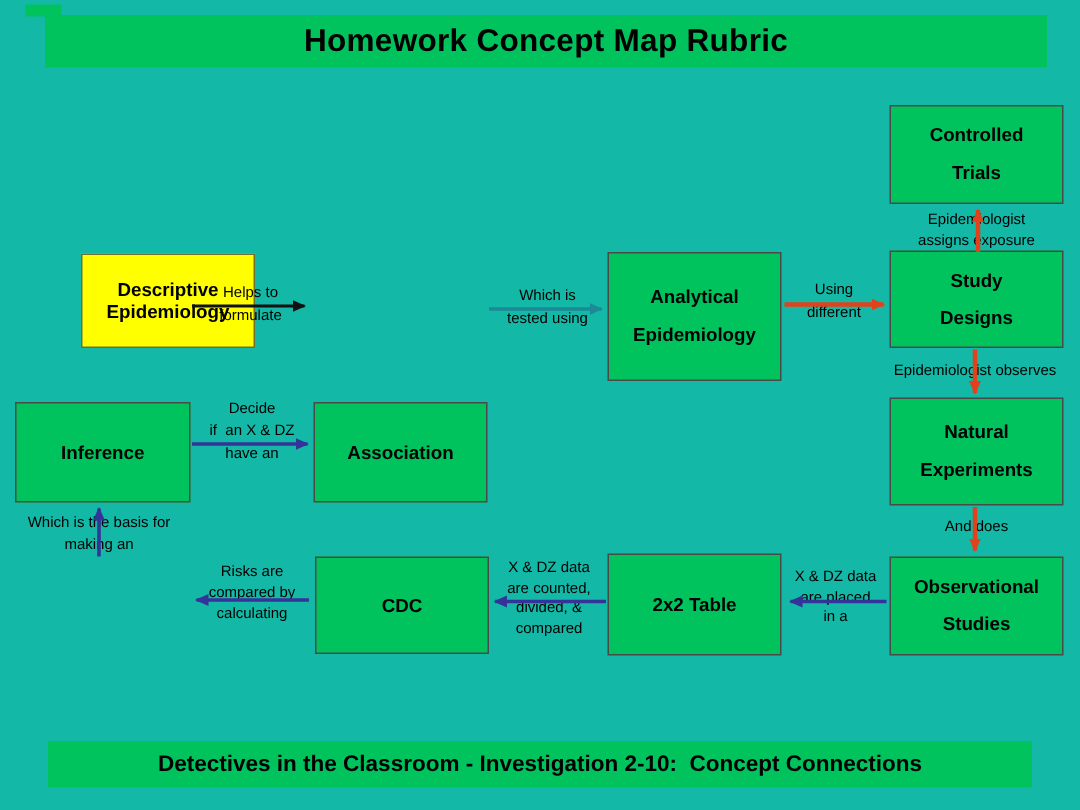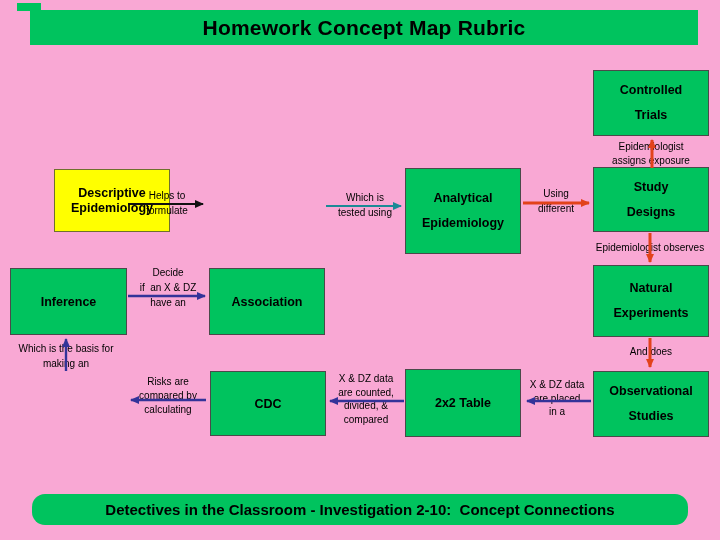--- a/index.html
+++ b/index.html
@@ -1,25 +1,25 @@
 <!DOCTYPE html>
 <html><head>
 <meta charset="utf-8">
 <style>
   html,body{margin:0;padding:0;background:#ffffff;}
   #slide{
-    position:relative;width:720px;height:540px;background:#f9a8d4;overflow:hidden;
+    position:relative;width:720px;height:540px;background:#14b8a6;overflow:hidden;
     font-family:"Liberation Sans","DejaVu Sans",sans-serif;color:#000;
   }
   .banner{
     position:absolute;background:#00c35e;display:flex;align-items:center;justify-content:center;
     font-weight:bold;color:#000;z-index:1;
   }
   .banner.top{font-size:21px;letter-spacing:.2px;}
-  .banner.bottom{font-size:15px;white-space:pre;border-radius:13px;}
+  .banner.bottom{font-size:15px;white-space:pre;}
   .tab{position:absolute;background:#00c35e;z-index:1;}
   .node{
     position:absolute;box-sizing:border-box;border:1.6px solid #4a4a4a;
     display:flex;align-items:center;justify-content:center;text-align:center;
     font-weight:bold;font-size:12.5px;white-space:pre;z-index:1;
   }
   .green{background:#00c35e;}
   .yellow{background:#ffff00;border-color:#70702c;}
   .lh-loose{line-height:25px;}
   .lh-tight{line-height:15px;margin-left:44px;}

